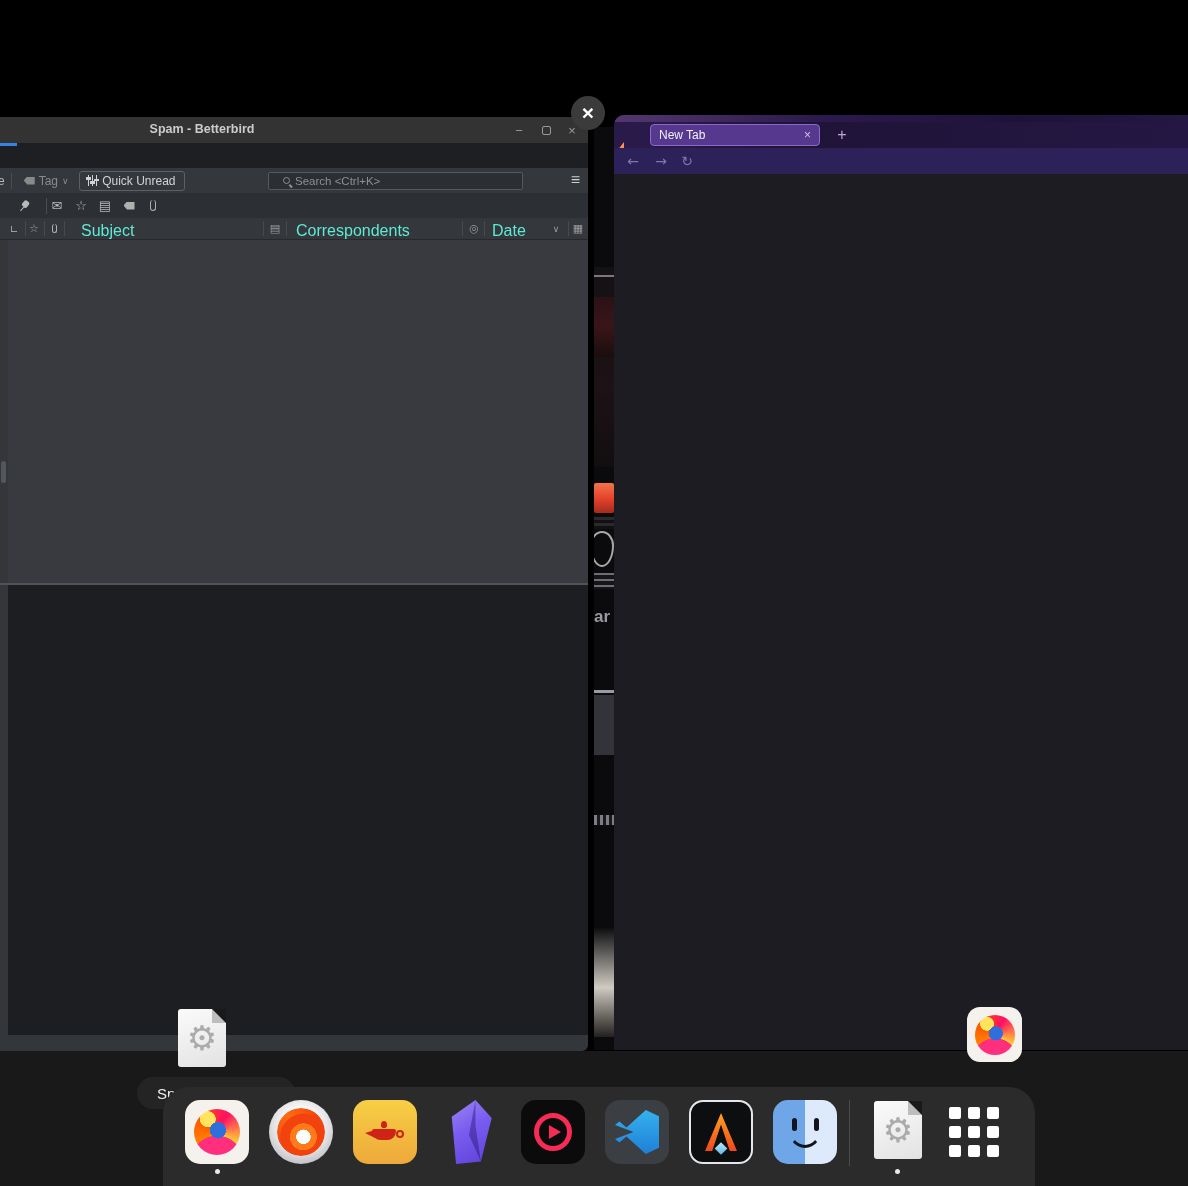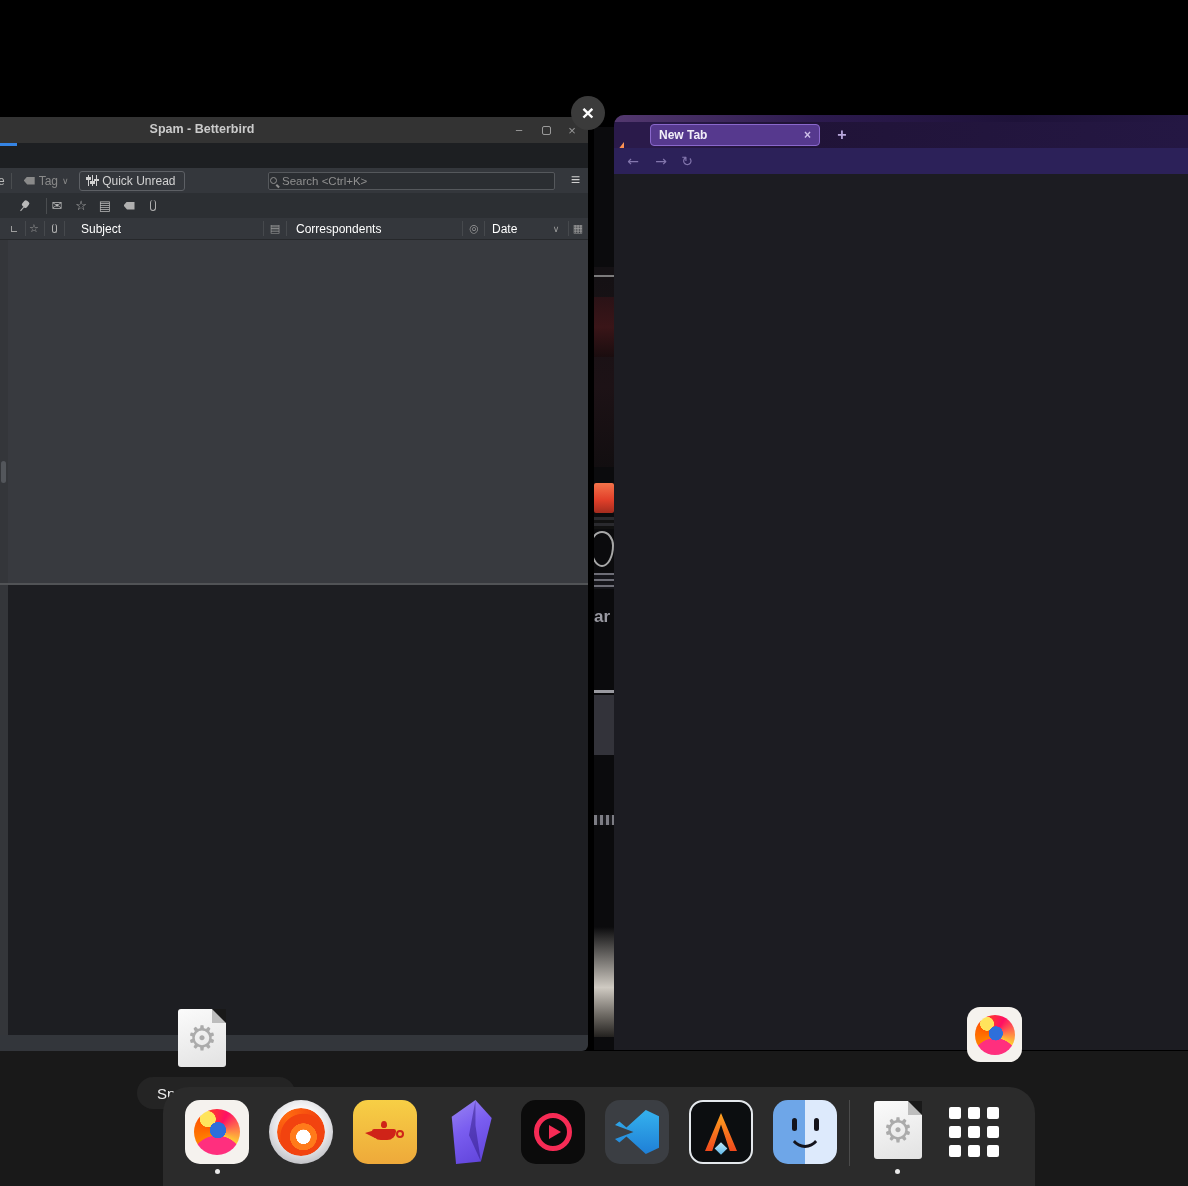--- a/index.html
+++ b/index.html
@@ -106,49 +106,49 @@
   .bb-lower { position:absolute; left:8px; top:468px; width:580px; height:450px; background:#1d1e22; }
   .bb-status { position:absolute; left:0; top:918px; width:100%; height:16px; background:#191b1e; color:#b5b5b5; font-size:12px; }
   .bb-sep { width:1px; height:16px; background:#4a4d50; margin:0 6px; flex:0 0 auto; }
   .bb-dim { color:#8a8a8a; }
   .bb-btn-qfilter { display:flex; align-items:center; gap:5px; border:1px solid #5d6065; border-radius:3px;
     padding:2px 8px; color:#d2d2d2; margin-left:10px; }
   .sliders { display:inline-flex; gap:2.5px; align-items:center; height:11px; }
   .sliders i { width:1.5px; height:11px; background:#d2d2d2; position:relative; }
   .sliders i::after { content:""; position:absolute; left:-1.5px; width:4.5px; height:2.5px; background:#d2d2d2; }
   .sliders i:nth-child(1)::after{ top:2px; } .sliders i:nth-child(2)::after{ top:6px; } .sliders i:nth-child(3)::after{ top:3.5px; }
-  .bb-search { position:absolute; left:268px; top:3.5px; width:287px; height:18px; background:#2b2e32;
-    border:1px solid #55585c; border-radius:2px; display:flex; align-items:center; gap:5px; padding:0 1px; }
+  .bb-search { position:absolute; left:268px; top:3.5px; width:255px; height:18px; background:#2b2e32;
+    border:1px solid #55585c; border-radius:2px; display:flex; align-items:center; gap:5px; padding:0 14px; }
   .bb-search input, .bb-filter input { background:transparent; border:none; outline:none; color:#9a9a9a; font-size:11.5px; width:100%; }
   .bb-search input::placeholder, .bb-filter input::placeholder { color:#8f8f8f; }
   .mag-s { position:relative; width:7px; height:7px; border:1.4px solid #8f8f8f; border-radius:50%; flex:0 0 auto; }
   .mag-s::after { content:""; position:absolute; left:6px; top:6px; width:4px; height:1.6px; background:#8f8f8f;
     transform:rotate(45deg); transform-origin:0 0; }
   .burger { position:absolute; right:8px; top:3px; color:#cfcfcf; font-size:16px; }
   .pin { position:relative; width:12px; height:12px; transform:rotate(40deg); }
   .pin::before { content:""; position:absolute; left:3px; top:0; width:6px; height:7px; background:#b9b9b9; border-radius:2px; }
   .pin::after { content:""; position:absolute; left:5.5px; top:7px; width:1.5px; height:5px; background:#b9b9b9; }
   .qf-ic { position:absolute; top:0; height:25px; display:flex; align-items:center; justify-content:center;
     color:#b9b9b9; font-size:13px; width:18px; font-family:"DejaVu Sans",sans-serif; }
   .tag-shape { width:11px; height:8px; background:#b0b0b0; clip-path:polygon(0 50%, 32% 0, 100% 0, 100% 100%, 32% 100%); }
   .clip-shape { width:6px; height:11px; border:1.5px solid #b0b0b0; border-radius:3px; border-top:none; }
   .bb-filter { position:absolute; left:225px; top:3.5px; width:359px; height:18px; background:#27292d;
     border:1px solid #4a4d51; border-radius:2px; display:flex; align-items:center; gap:5px; padding:0 6px; }
   .hd-ic { position:absolute; top:0; height:21px; display:flex; align-items:center; justify-content:center;
     color:#9d9d9d; font-size:11px; font-family:"DejaVu Sans",sans-serif; }
-  .hd-txt { position:absolute; top:4px; font-size:12px; color:#ffffff;text-align:right; }
+  .hd-txt { position:absolute; top:4px; font-size:16px; color:#5eead4;text-align:right; }
   .hd-sep { position:absolute; top:3px; width:1px; height:15px; background:#46494d; }
   .corner { width:6px; height:6px; border-left:1.5px solid #9d9d9d; border-bottom:1.5px solid #9d9d9d; }
 
   
   .fx { position:absolute; left:614px; top:115px; width:574px; height:935px; border-radius:10px 0 0 0; overflow:hidden; background:#1b1b21; }
   .fx-topstrip { position:absolute; left:0; top:0; width:100%; height:7px;
     background:linear-gradient(90deg,#53386f,#2c1a4e 35%,#1e1239 70%,#241743); }
   .fx-tabbar { position:absolute; left:0; top:7px; width:100%; height:26px;
-    background:linear-gradient(90deg,#2a1a4a 0 6%, #201337 30%, #241743);font-weight:bold; }
+    background:linear-gradient(90deg,#2a1a4a 0 6%, #201337 30%, #241743); }
   .fx-flame { position:absolute; left:0; top:20px; width:10px; height:13px;
     background:linear-gradient(180deg,#ff9c5a,#ff7a3c); clip-path:polygon(0 100%, 100% 0, 100% 100%); }
   .fx-tab { position:absolute; left:36px; top:2px; width:170px; height:22px; background:#56398e;
     border:1px solid #8a68cc; border-radius:4px; display:flex; align-items:center; color:#f2eef8; font-size:12px; padding:0 8px; }
   .fx-tab .tab-close { margin-left:auto; color:#cfc0ea; font-size:12px; }
   .fx-newtab-btn { position:absolute; left:218px; top:3px; width:20px; height:20px; color:#b9a8dc; font-size:16px;
     display:flex; align-items:center; justify-content:center; }
   .fx-navbar { position:absolute; left:0; top:33px; width:100%; height:26px; background:#2c2159; }
   .fx-nav-ic { position:absolute; top:0; height:26px; width:22px; display:flex; align-items:center; justify-content:center;
     color:#8376ad; font-size:14px; font-family:"DejaVu Sans",sans-serif; }

